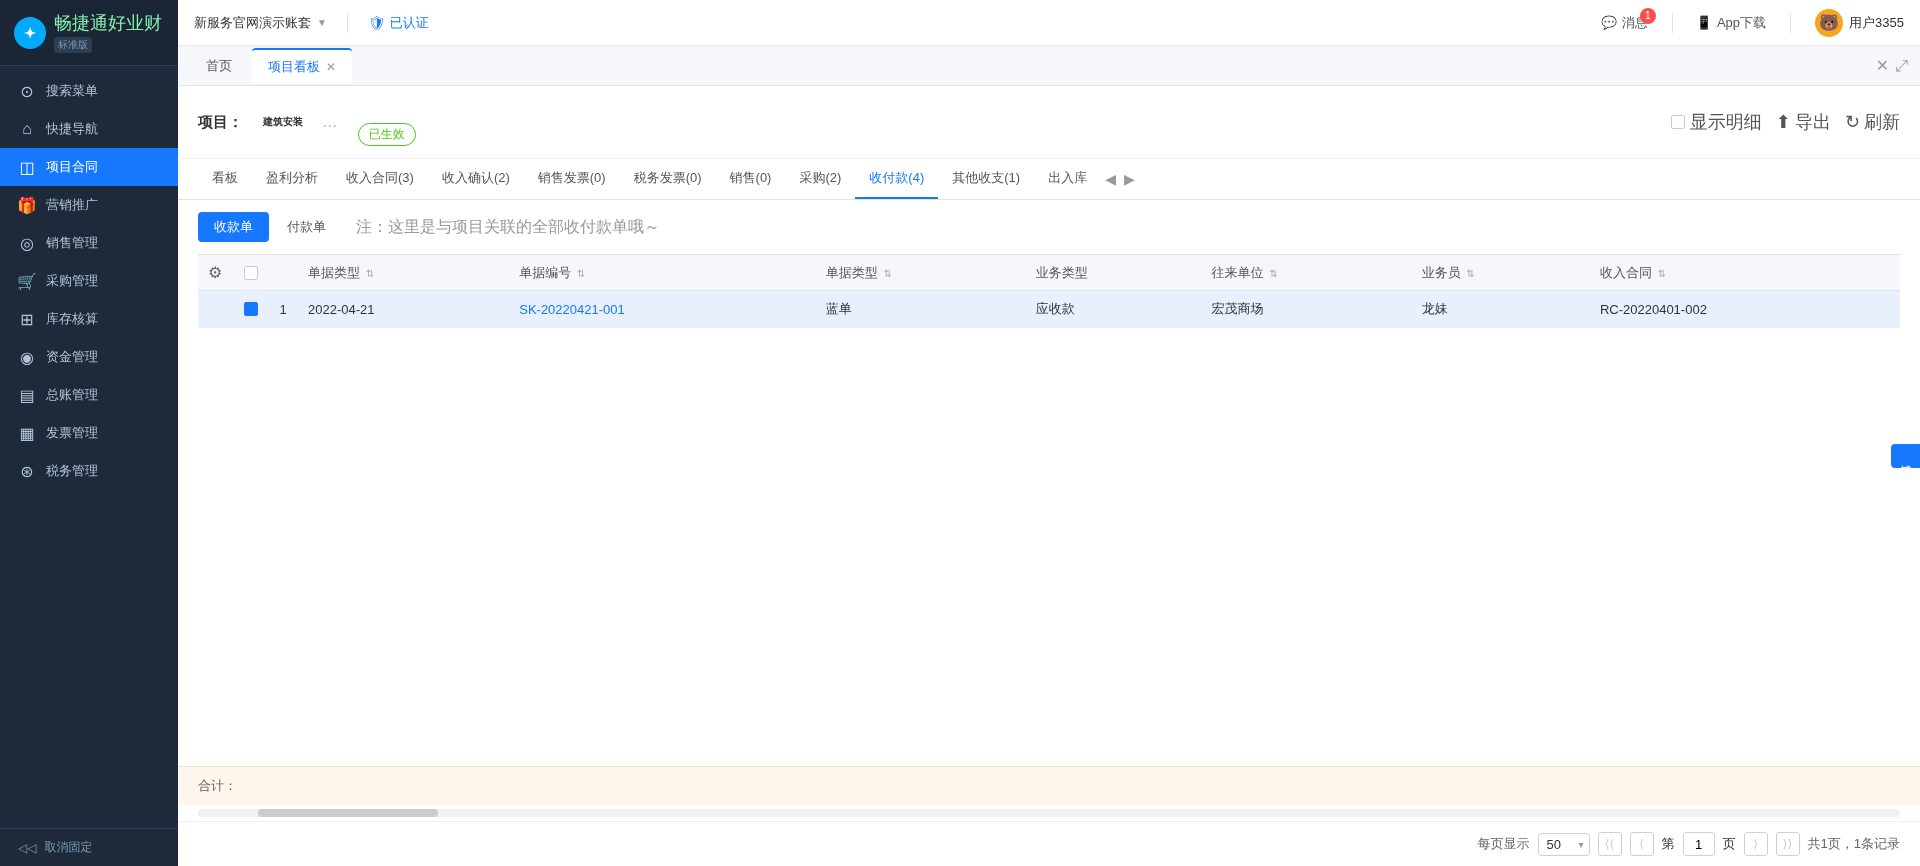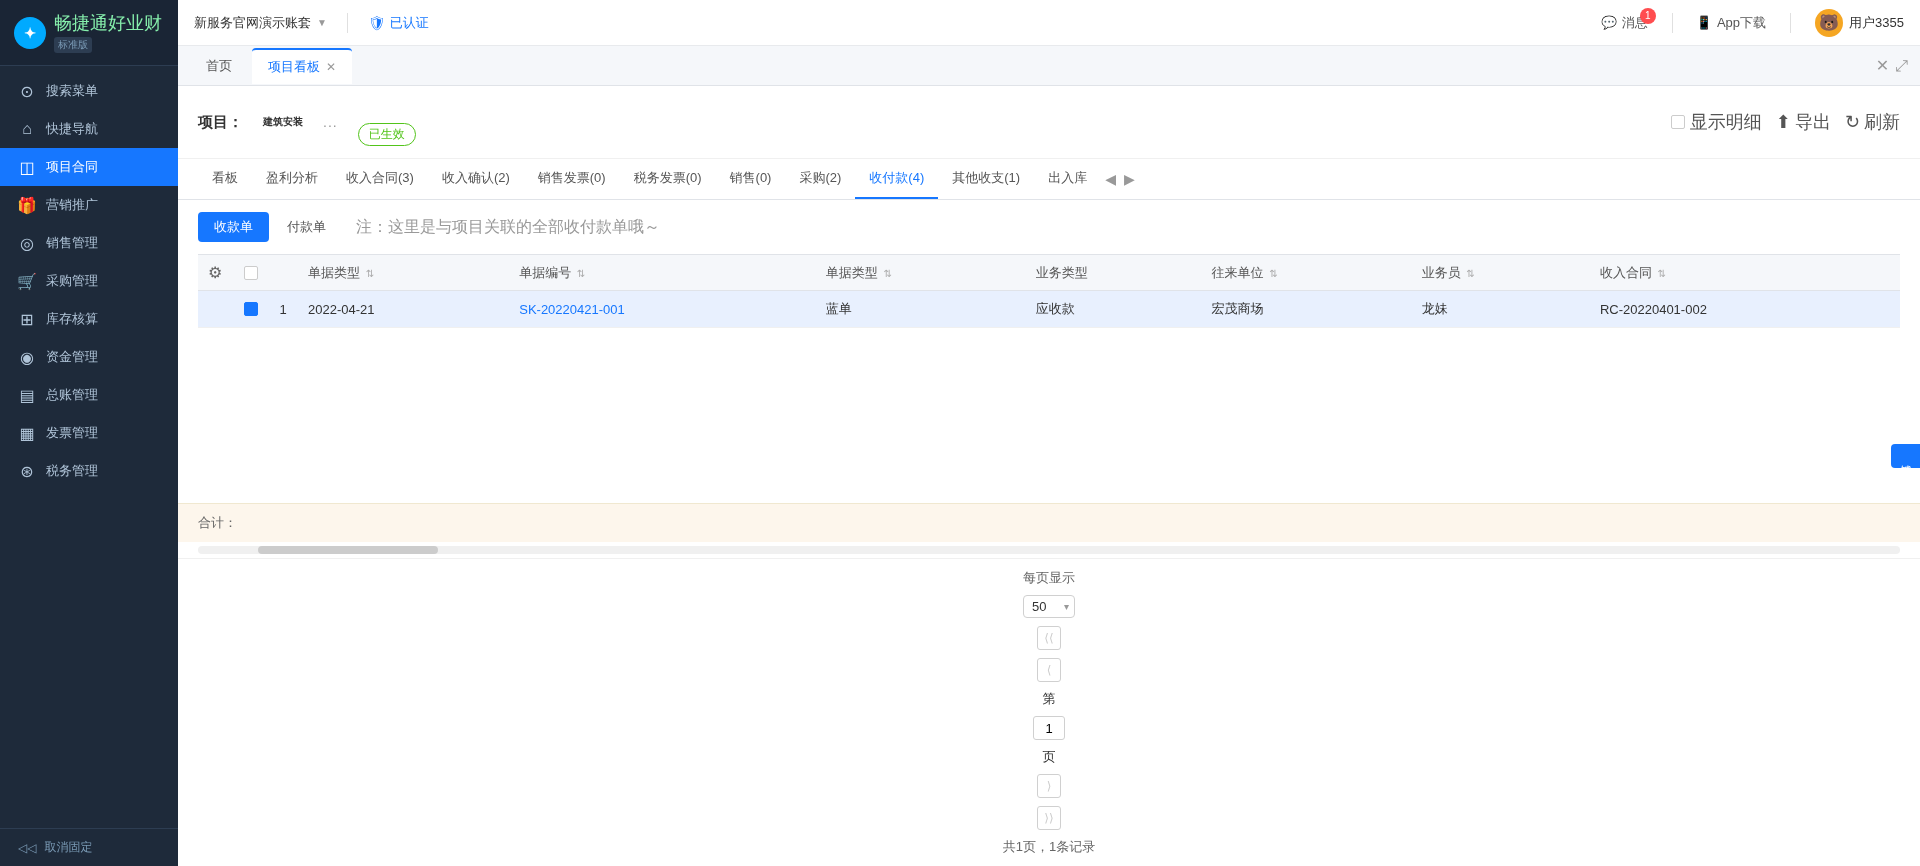--- a/index.html
+++ b/index.html
@@ -241,21 +241,20 @@
       margin-left: 60px;
     }
 
     
     .pagination {
       display: flex; align-items: center; justify-content: flex-end;
       padding: 10px 20px;
       gap: 8px;
       flex-shrink: 0;
       border-top: 1px solid #f0f0f0;
-      flex-direction: column;
     }
     .pagination-label { color: #666; font-size: 13px; }
     .pagination-select {
       border: 1px solid #d0d0d0; border-radius: 4px;
       padding: 3px 20px 3px 8px;
       font-size: 13px; color: #333;
       background: white;
       cursor: pointer;
       appearance: none;
       -webkit-appearance: none;

